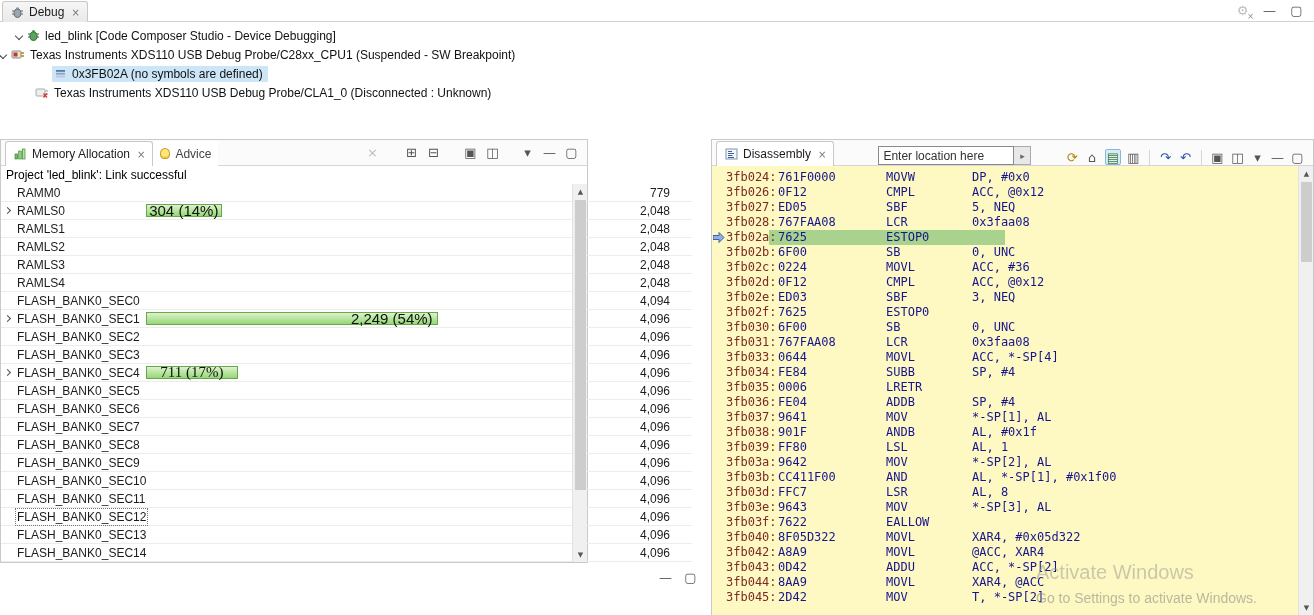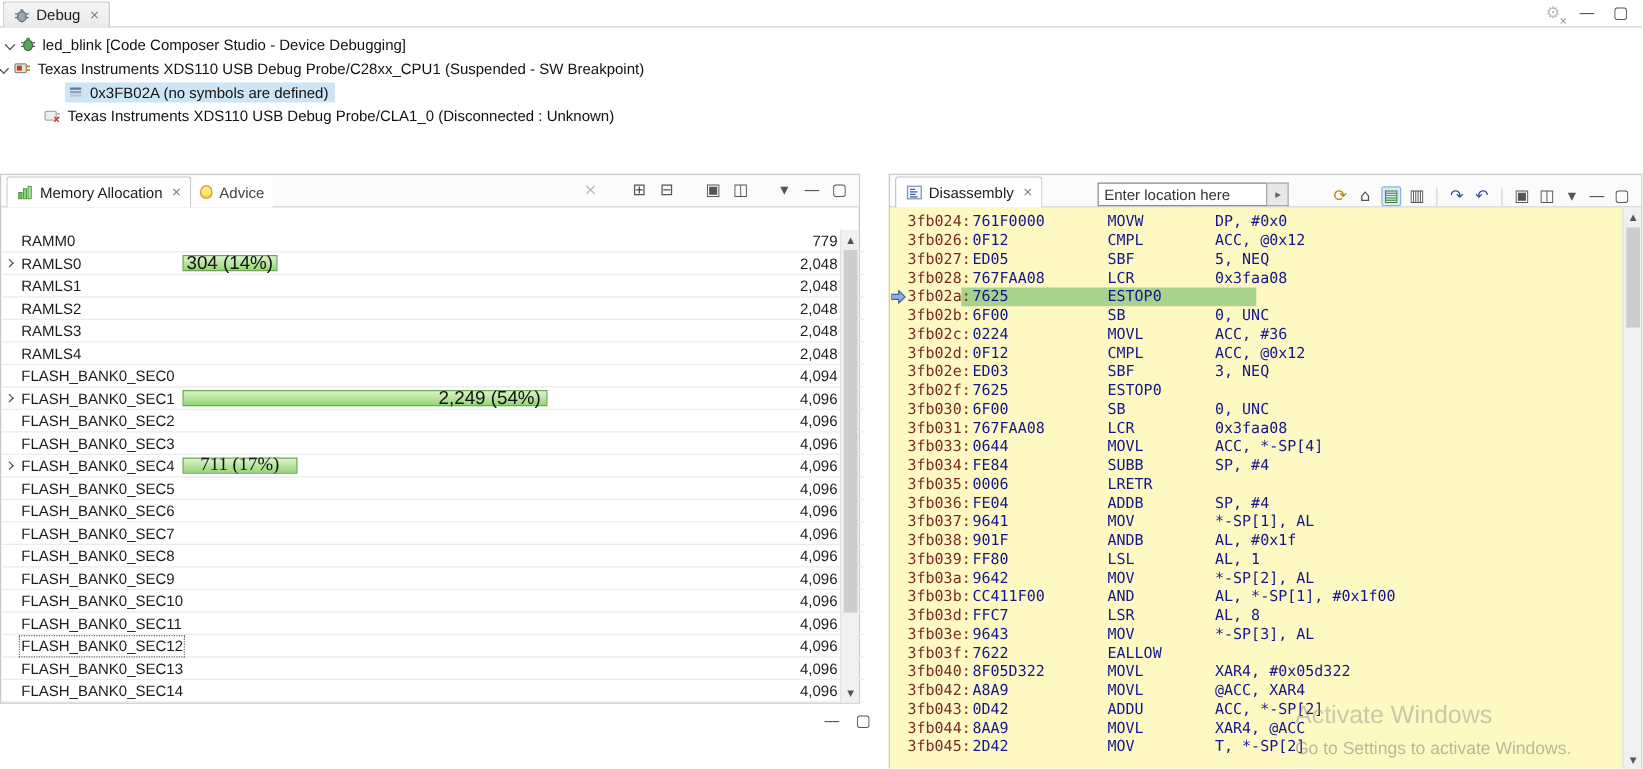--- a/index.html
+++ b/index.html
@@ -43,21 +43,21 @@
 .gearx{position:relative}
 .gearx .x-over{position:absolute;right:-4px;bottom:-2px;font-size:8px;color:#8a8a8a}
 #debug-tree{padding-top:4px}
 .tree-row{height:19px;display:flex;align-items:center;gap:5px;white-space:nowrap}
 .tree-spacer{display:inline-block;width:8px}
 .tree-sel{display:inline-flex;align-items:center;gap:5px;background:var(--selection-bg);padding:1px 5px 1px 2px;border-radius:1px}
 .tree-plain{display:inline-flex;align-items:center;gap:5px}
 .tree-label{color:#111}
 
 
-#memory-panel{position:absolute;left:0;top:139px;width:688px;height:424px;border:1px solid #c9c9c9;background:#fff}
+#memory-panel{position:absolute;left:0;top:139px;width:588px;height:424px;border:1px solid #c9c9c9;background:#fff}
 .panel-header{display:flex;align-items:flex-end;height:26px;border-bottom:1px solid #d6d6d6;background:#fbfbfb;padding:0 4px}
 .panel-header .tab{height:25px;margin-bottom:-1px;background:#fff}
 .panel-toolbar{margin-left:auto;display:flex;align-items:center;gap:7px;padding-right:4px;height:100%}
 #mem-status{height:18px;line-height:18px;padding-left:5px;color:#000}
 #mem-rows{position:absolute;left:0;top:44px;width:691px;height:378px;overflow:hidden}
 .mem-row{position:relative;height:18px;border-bottom:1px solid #ececec}
 .mem-exp{position:absolute;left:4px;top:6px;width:5px;height:5px}
 .mem-name{position:absolute;left:16px;top:2px}
 .mem-name.focused{outline:1px dotted #777;outline-offset:1px}
 .mem-bar{position:absolute;left:145px;top:2px;height:13px;
@@ -131,21 +131,21 @@
     <div class="tb-right">
       <span class="tbicon dim gearx">
         <span>⚙</span>
         <span class="x-over">×</span>
       </span>
       <span class="tbicon">—</span>
       <span class="tbicon">▢</span>
     </div>
   </div>
   <div id="debug-tree">
-      <div class="tree-row" style="padding-left: 5px;">
+      <div class="tree-row" style="padding-left: 16px;">
         <span class="chev down"></span>
         <span class="tree-plain">
           <span class="ticon">
             <svg width="13" height="13" viewBox="0 0 13 13">
               <ellipse cx="6.5" cy="7.2" rx="3.6" ry="4.2" fill="#58a65c" stroke="#2f6e33"></ellipse>
               <circle cx="6.5" cy="2.6" r="1.6" fill="#4c934f"></circle>
               <path d="M1 5h2M1 8h2M10 5h2M10 8h2" stroke="#555" stroke-width="1"></path>
             </svg>
           </span>
           <span class="tree-label">led_blink [Code Composer Studio - Device Debugging]</span>
@@ -217,20 +217,21 @@
       <span class="tbicon">⊟</span>
       <span style="width:8px"></span>
       <span class="tbicon">▣</span>
       <span class="tbicon">◫</span>
       <span style="width:6px"></span>
       <span class="tbicon">▾</span>
       <span class="tbicon">—</span>
       <span class="tbicon">▢</span>
     </div>
   </div>
+  <div id="mem-status">Project 'led_blink': Link successful</div>
   <div id="mem-rows">
       <div class="mem-row">
         <span class="mem-name">RAMM0</span>
         <span class="mem-size">779</span>
       </div>
       <div class="mem-row">
         <span class="chev right mem-exp"></span>
         <span class="mem-name">RAMLS0</span>
         <div class="mem-bar" style="width: 75.6px;">
           <span class="bar-label">304 (14%)</span>

